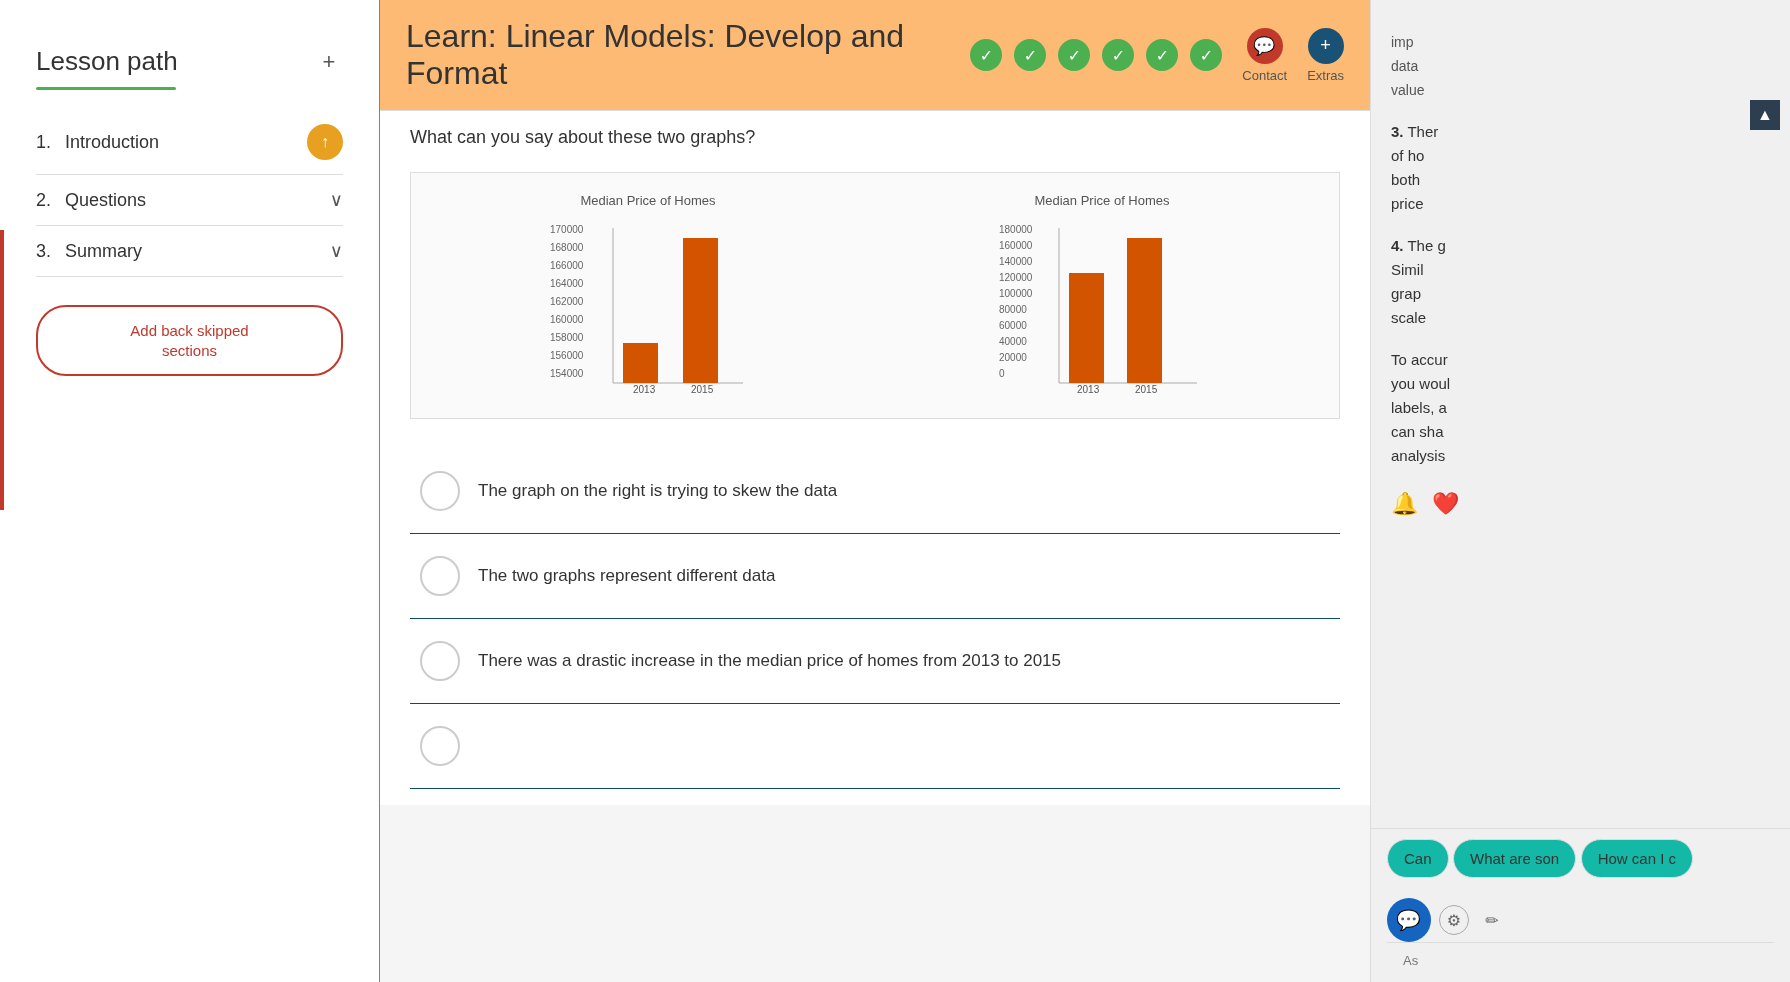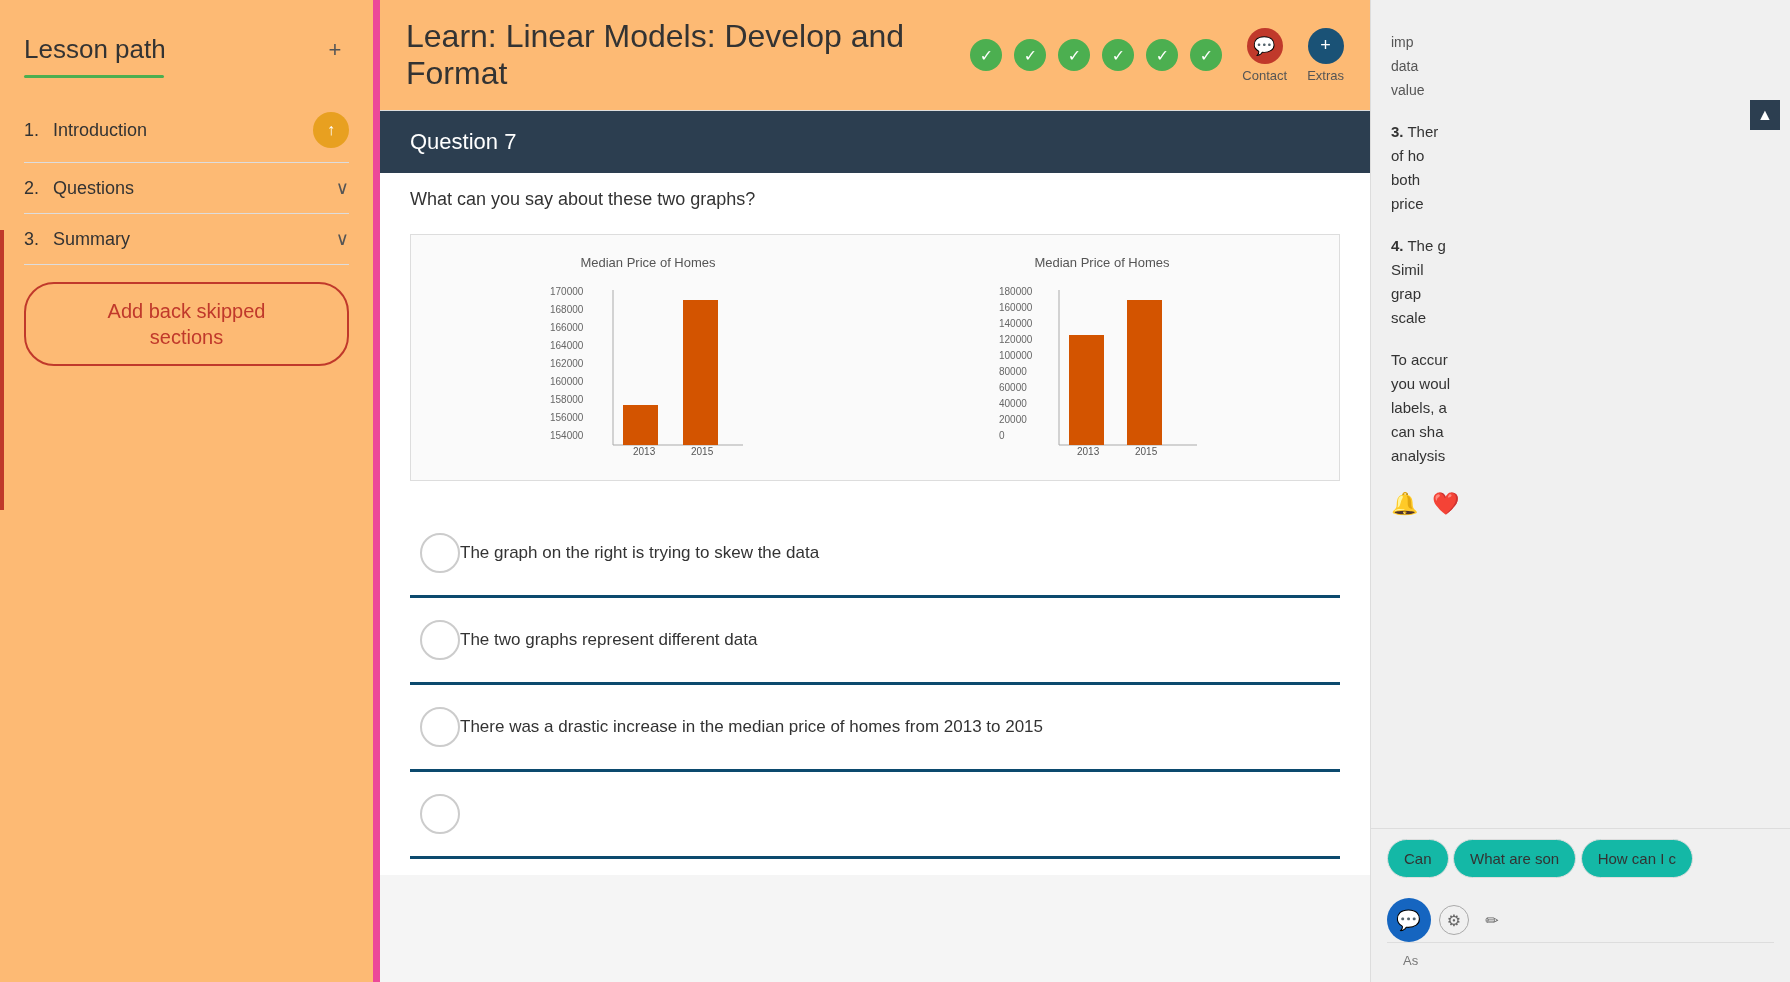--- a/index.html
+++ b/index.html
@@ -10,26 +10,26 @@
       height: 982px;
       overflow: hidden;
       display: flex;
       position: relative;
     }
 
     
     .sidebar {
       width: 380px;
       min-width: 380px;
-      background: #fdba74;
+      background: #ffffff;
       height: 100%;
       display: flex;
       flex-direction: column;
-      padding: 4px;
-      border-right: 7px solid #ec4899;
+      padding: 16px;
+      border-right: 1px solid #ec4899;
       position: relative;
     }
 
     .sidebar-header {
       padding: 30px 20px 10px 20px;
       display: flex;
       align-items: center;
       justify-content: space-between;
     }
 
@@ -93,27 +93,27 @@
       font-size: 18px;
     }
 
     .sidebar-divider {
       height: 1px;
       background: #ddd;
       margin: 0 20px;
     }
 
     .add-back-btn {
-      margin: 17px 20px;
+      margin: 28px 20px;
       padding: 14px 20px;
       border: 2px solid #c0392b;
       border-radius: 30px;
       background: none;
       color: #c0392b;
-      font-size: 20px;
+      font-size: 15px;
       cursor: pointer;
       text-align: center;
       line-height: 1.3;
     }
 
     
     .main-content {
       flex: 1;
       display: flex;
       flex-direction: column;
@@ -247,23 +247,23 @@
     
     .answer-options {
       display: flex;
       flex-direction: column;
       gap: 0;
     }
 
     .answer-option {
       display: flex;
       align-items: center;
-      gap: 0;
+      gap: 18px;
       padding: 22px 10px;
-      border-bottom: 3px solid #0c4a6e;
+      border-bottom: 1px solid #0c4a6e;
       cursor: pointer;
     }
 
     .radio-circle {
       width: 40px;
       height: 40px;
       border-radius: 50%;
       border: 2px solid #ccc;
       background: white;
       flex-shrink: 0;
@@ -472,23 +472,20 @@
         <span>Contact</span>
       </div>
       <div class="header-btn">
         <div class="header-btn-icon extras">+</div>
         <span>Extras</span>
       </div>
     </div>
   </div>
 
   <div class="question-area">
-    <div class="question-header">
-      <span>Question 7</span>
-    </div>
 
     <div class="question-body">
       <p class="question-text">What can you say about these two graphs?</p>
 
       <div class="charts-container">
 
         <div class="chart-wrapper">
           <div class="chart-title">Median Price of Homes</div>
           <div class="chart-svg-area">
             <svg viewBox="0 0 200 180" width="100%" height="100%">

